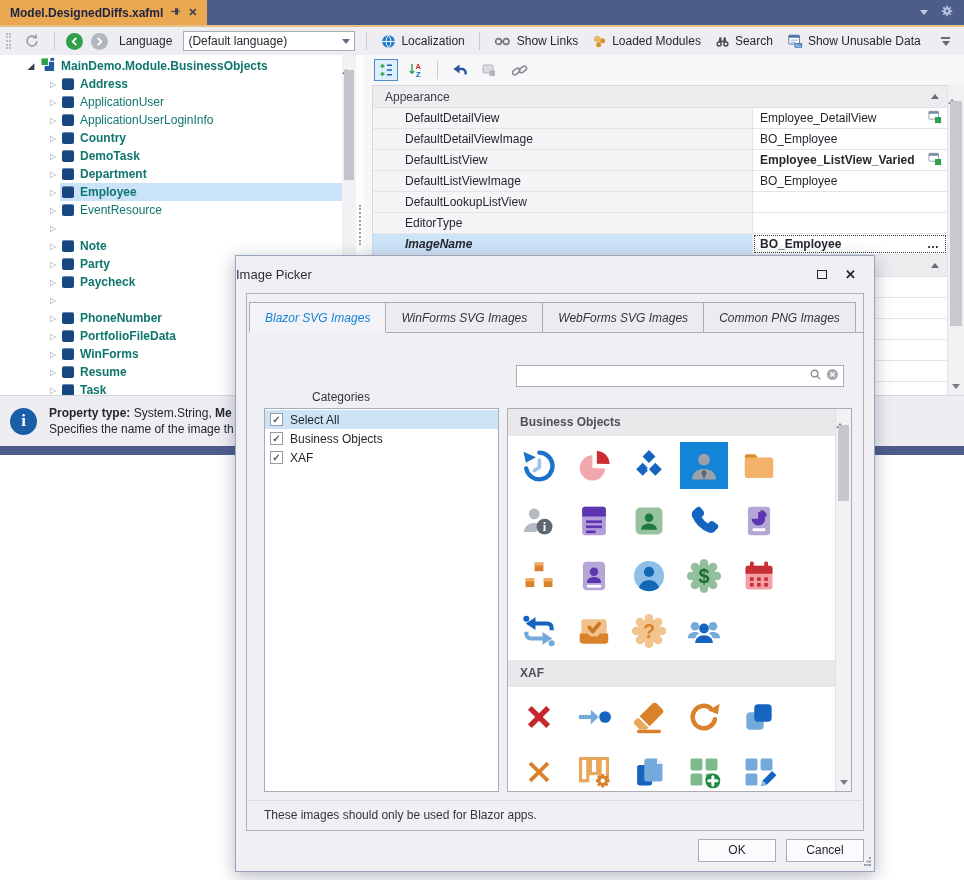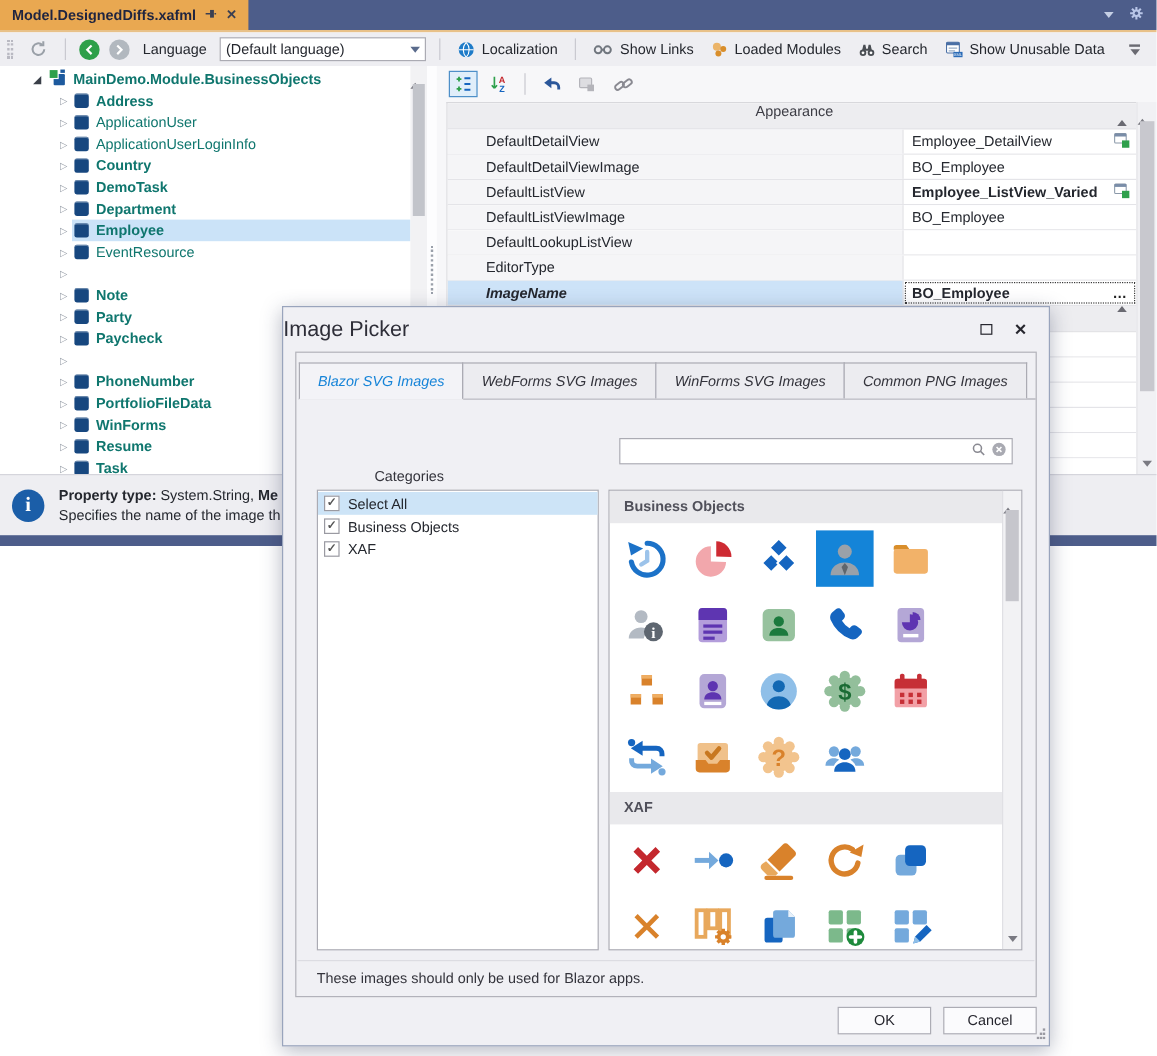--- a/index.html
+++ b/index.html
@@ -54,21 +54,21 @@
 
   .splitter { width:8px; background:#FDFDFE; position:relative; }
   .splitter .dots { position:absolute; left:3px; top:150px; height:40px; border-left:2px dotted #9AA0AA; }
 
   
   .props-panel { position:relative; flex:1; background:#F7F7F9; overflow:hidden; }
   .props-toolbar { position:absolute; left:0; top:0; right:0; height:30px; display:flex; align-items:center; gap:6px; padding-left:10px; background:#F7F7F9; }
   .pt-btn { width:24px; height:22px; display:flex; align-items:center; justify-content:center; }
   .pt-btn.sel { border:1px solid #4E8FC8; background:#E0EEFA; }
   .props-grid { position:absolute; left:8px; top:30px; right:17px; bottom:0; background:#fff; border-left:1px solid #D8D8DC; border-top:1px solid #D8D8DC; overflow:hidden; }
-  .cat-header { height:22px; background:#EDEDF0; display:flex; align-items:center; padding:0 8px 0 12px; color:#3C3C44; border-bottom:1px solid #E0E0E4;flex-direction:column; }
+  .cat-header { height:22px; background:#EDEDF0; display:flex; align-items:center; padding:0 8px 0 12px; color:#3C3C44; border-bottom:1px solid #E0E0E4; }
   .cat-header .cat-arrow { margin-left:auto; width:0; height:0; border-left:4px solid transparent; border-right:4px solid transparent; border-bottom:5px solid #6A6A72; }
   .prow { height:21px; display:flex; border-bottom:1px solid #E4E4E8; background:#fff; }
   .prow .pl { width:380px; background:#F5F5F7; border-right:1px solid #E4E4E8; display:flex; align-items:center; padding-left:32px; color:#24272E; }
   .prow .pv { flex:1; display:flex; align-items:center; padding:0 5px 0 7px; color:#24272E; position:relative; }
   .prow .pv .vicon { margin-left:auto; flex:none; }
   .prow.selected .pl { background:#CDE3F8; }
   .prow.selected .pl .plt { font-weight:bold; font-style:italic; }
   .prow .pv.focus { outline:1px dotted #3A3A3A; outline-offset:-2px; font-weight:bold; }
   .prow .pv .ellipsis { margin-left:auto; font-weight:bold; letter-spacing:1px; color:#222; padding-right:2px; }
   .prow.empty .pl { background:#fff; border-right:none; }
@@ -79,21 +79,21 @@
 
   
   .info-strip { position:absolute; left:0; top:395px; right:0; height:51px; background:#EEEEF2; border-top:1px solid #D5D5DC; display:flex; align-items:center; }
   .info-icon { width:27px; height:27px; border-radius:50%; background:#1B5EA8; color:#fff; display:flex; align-items:center; justify-content:center; font-family:"Liberation Serif", serif; font-weight:bold; font-size:17px; margin:0 12px 0 10px; flex:none; }
   .info-text { line-height:16px; white-space:nowrap; overflow:hidden; }
   .win-bottom { position:absolute; left:0; top:446px; right:0; height:9px; background:#4D5D8A; }
 
   
   .dialog { position:absolute; left:235px; top:255px; width:640px; height:617px; background:#F0F0F4; border:1px solid #99A4BC; box-shadow:0 4px 16px rgba(40,50,80,.35); z-index:10; }
   .dlg-titlebar { position:absolute; left:0; top:0; right:0; height:37px; display:flex; align-items:center; }
-  .dlg-title { font-size:18px; color:#2E2E38; }
+  .dlg-title { font-size:13px; color:#2E2E38; }
   .dlg-btns { margin-left:auto; display:flex; align-items:center; gap:18px; padding-right:18px; }
   .dlg-max { width:10px; height:9px; border:1.5px solid #26262E; }
   .dlg-close { font-size:13px; font-weight:bold; color:#26262E; line-height:1; }
   .dlg-content { position:absolute; left:10px; right:10px; top:37px; height:538px; border:1px solid #B2B2BA; background:#F0F0F4; }
 
   .dlg-tabs { position:absolute; left:2px; right:0; top:8px; height:31px; border-bottom:1px solid #ABABB3; display:flex; align-items:flex-end;font-style:italic; }
   .dlg-tab { height:30px; line-height:30px; padding:0 15px; background:#ECECF0; border:1px solid #ABABB3; border-bottom:none; margin-right:-1px; color:#33333B; position:relative; }
   .dlg-tab.active { height:31px; line-height:31px; background:#F3F3F7; color:#1684D8; margin-bottom:-1px; border-bottom:1px solid #F3F3F7; z-index:2; }
 
   .dlg-search { position:absolute; top:71px; right:19px; width:328px; height:22px; background:#fff; border:1px solid #ABABB3; display:flex; align-items:center; }
@@ -537,22 +537,22 @@
     <div class="dlg-titlebar">
       <span class="dlg-title">Image Picker</span>
       <span class="dlg-btns">
         <span class="dlg-max"></span>
         <span class="dlg-close">✕</span>
       </span>
     </div>
     <div class="dlg-content">
       <div class="dlg-tabs">
           <div class="dlg-tab active">Blazor SVG Images</div>
+          <div class="dlg-tab">WinForms SVG Images</div>
           <div class="dlg-tab">WebForms SVG Images</div>
-          <div class="dlg-tab">WinForms SVG Images</div>
           <div class="dlg-tab">Common PNG Images</div>
         </div>
       <div class="dlg-search">
         <input value="" style="">
         <span class="sicons">
           <span>
             <svg width="13" height="13" viewBox="0 0 14 14" fill="none" stroke="#8A8A92" stroke-width="1.4">
                 <circle cx="6" cy="6" r="3.6"></circle>
                 <path d="M8.8 8.8 12 12"></path>
               </svg>

